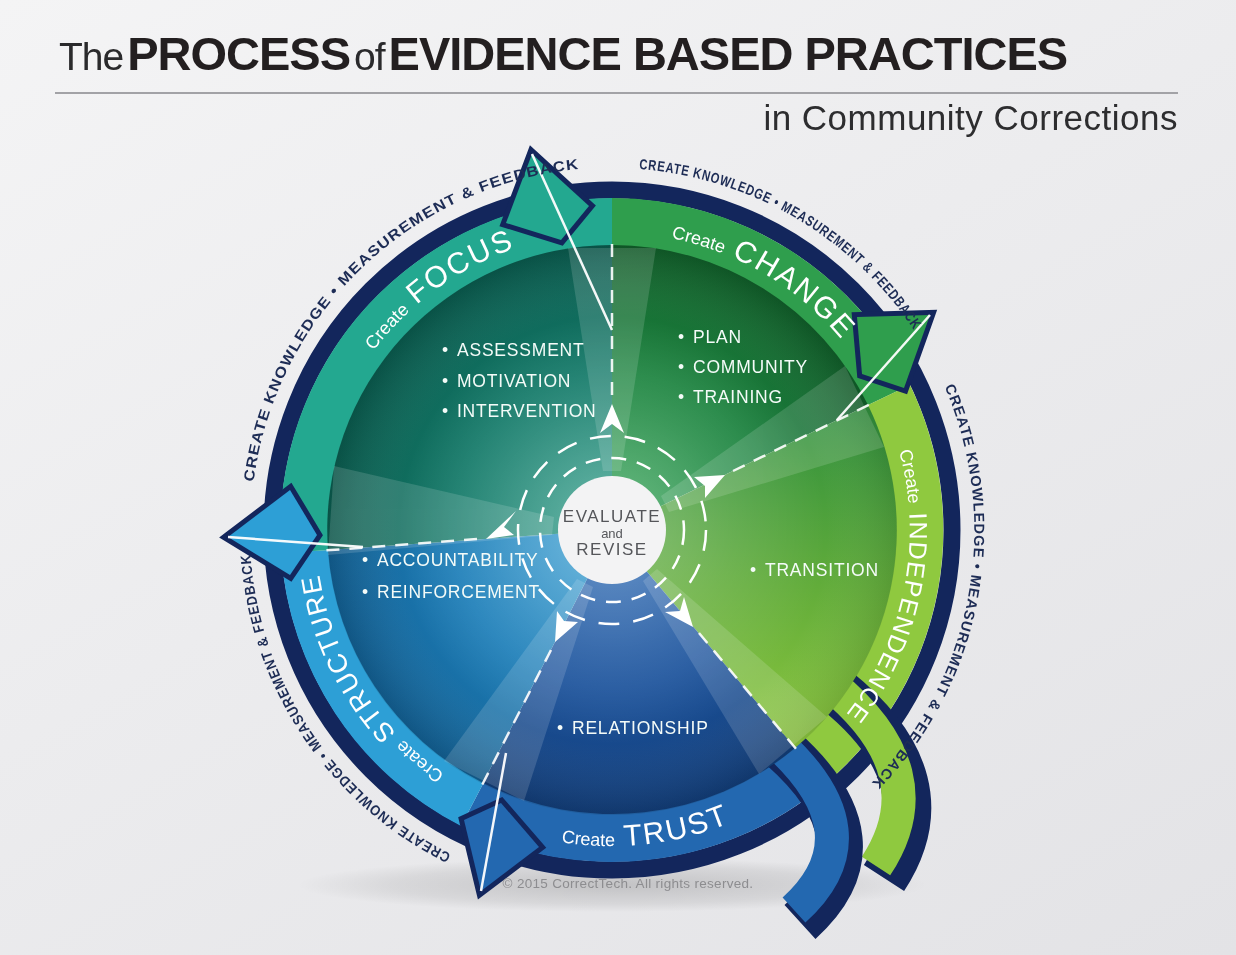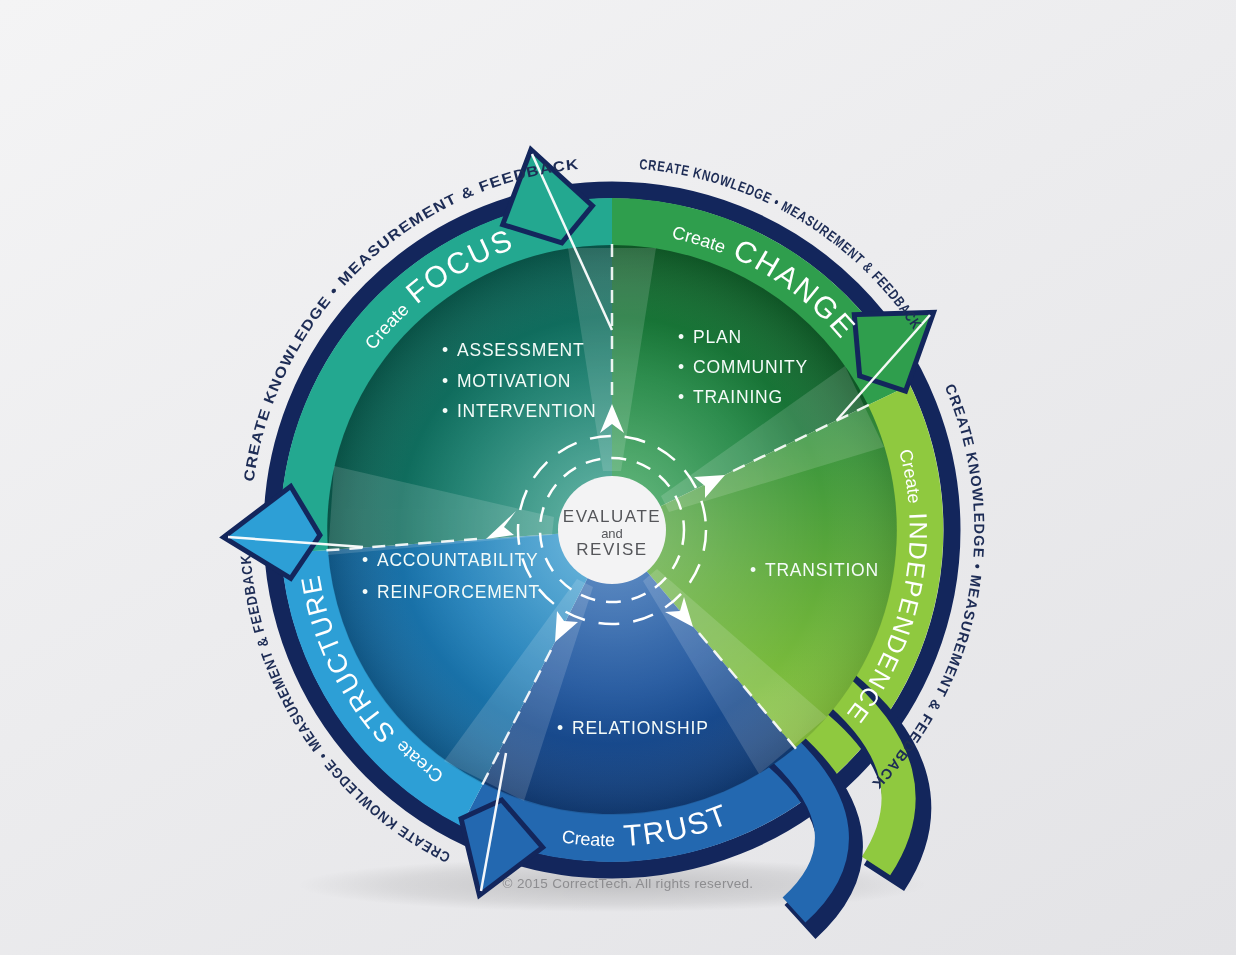--- a/index.html
+++ b/index.html
@@ -25,20 +25,26 @@
   .bullet{font-size:17.5px;letter-spacing:0.8px;fill:#f4fbf8;}
   .centerBig{font-size:17px;letter-spacing:1.5px;fill:#55565a;}
   .centerSmall{font-size:13px;fill:#55565a;}
   .copyright{font-size:13.5px;fill:#8d8d90;letter-spacing:0.3px;}
 </style>
 </head>
 <body>
 
 <div class="stage">
 
+  <div class="hdr">
+    <div class="row1"><span class="light">The</span><span class="heavy">PROCESS</span><span class="light">of</span><span class="heavy">EVIDENCE BASED PRACTICES</span>
+    </div>
+    <div class="rule"></div>
+    <div class="sub">in Community Corrections</div>
+  </div>
 
   <svg width="1236" height="812" viewBox="0 0 1236 812" style="position:absolute;left:0;top:143px;">
     <defs>
       <radialGradient id="gShadow" cx="0.5" cy="0.5" r="0.5">
         <stop offset="0" stop-color="#000" stop-opacity="0.16"></stop>
         <stop offset="0.7" stop-color="#000" stop-opacity="0.07"></stop>
         <stop offset="1" stop-color="#000" stop-opacity="0"></stop>
       </radialGradient>
       <radialGradient id="gFocus" gradientUnits="userSpaceOnUse" cx="612" cy="387" r="285">
         <stop offset="0" stop-color="#2d9c87"></stop>

